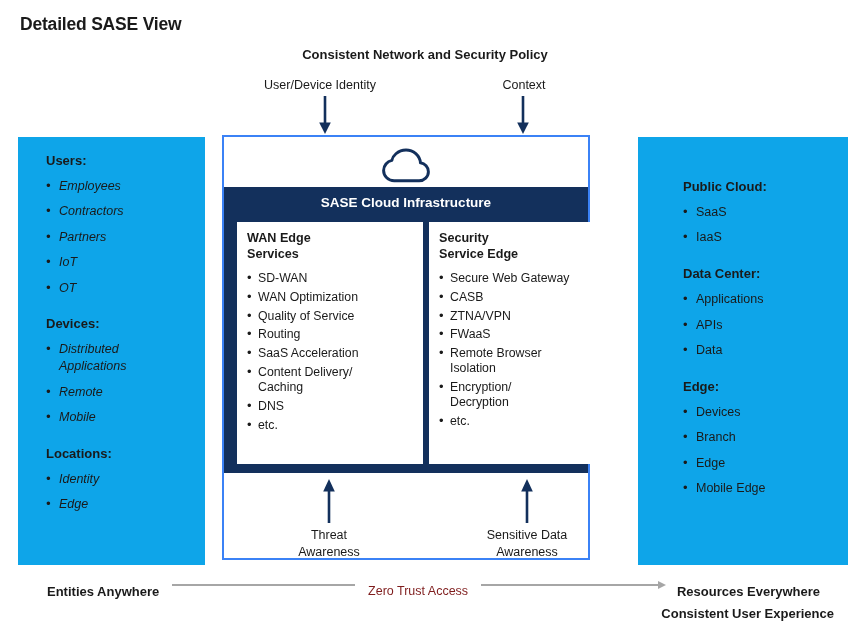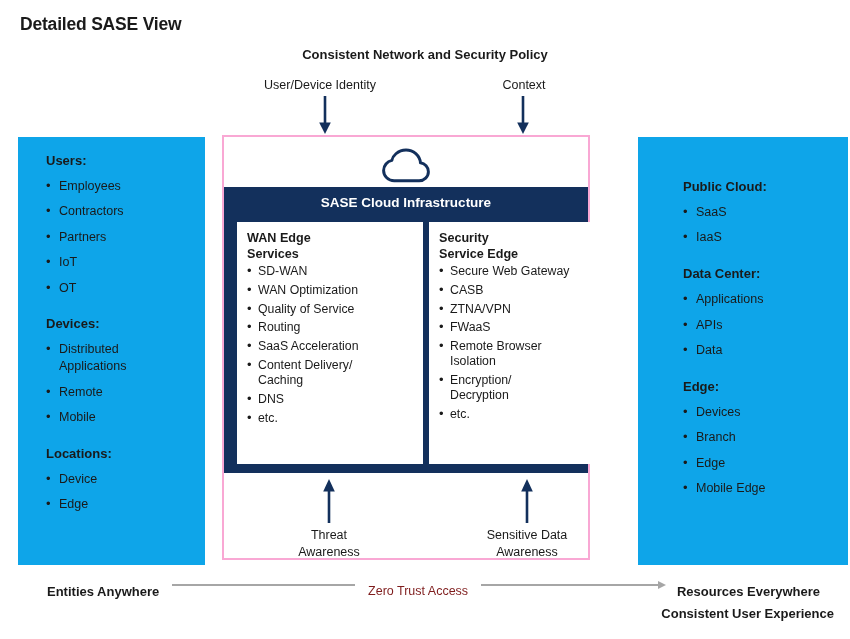--- a/index.html
+++ b/index.html
@@ -17,31 +17,31 @@
 
   
   .side-panel { position:absolute; top:137px; height:428px; background:#0ea5e9; }
   .side-panel.left { left:18px; width:187px; padding:16px 8px 0 28px; }
   .side-panel.right { left:638px; width:210px; padding:42px 8px 0 45px; }
   .section + .section { margin-top:20px; }
   .section-heading { font-size:13px; font-weight:700; margin-bottom:10px; }
   .blist { list-style:none; }
   .blist li { position:relative; padding-left:13px; font-size:12.5px; line-height:1.35; margin-bottom:8.5px; white-space:pre-line; }
   .blist li::before { content:"•"; position:absolute; left:0; top:-1px; font-size:13px; }
-  .side-panel.left .blist li { max-width:130px; }
+  .side-panel.left .blist li { max-width:130px;font-style:italic; }
 
   
-  .outer-box { position:absolute; left:222px; top:135px; width:368px; height:425px; background:#fff; border:2px solid #f9a8d4; }
+  .outer-box { position:absolute; left:222px; top:135px; width:368px; height:425px; background:#fff; border:2px solid #3b82f6; }
   .cloud-wrap { position:absolute; left:0; right:0; top:5px; height:44px; display:flex; justify-content:center; align-items:center; }
   .navy-block { position:absolute; left:0; right:0; top:50px; height:286px; background:#13305C; }
   .banner { padding-top:8px; text-align:center; color:#fff; font-size:13.5px; font-weight:700; }
   .svc-box { position:absolute; top:35px; width:186px; height:242px; background:#fff; padding:8px 6px 0 10px; }
   .svc-box.wan { left:13px; }
   .svc-box.sse { left:205px; }
-  .svc-heading { font-size:12.6px; font-weight:700; line-height:1.28; margin-bottom:2px; white-space:pre-line; }
+  .svc-heading { font-size:12.6px; font-weight:700; line-height:1.28; margin-bottom:9px; white-space:pre-line; }
   .svc-box .blist li { font-size:12.3px; line-height:1.24; margin-bottom:3.5px; padding-left:11px; max-width:168px; }
   .svc-box .blist li::before { top:-1px; }
 
   .up-arrow { position:absolute; }
   .up-arrow.t { left:98px; top:342px; }
   .up-arrow.s { left:296px; top:342px; }
   .aware-label { position:absolute; top:390px; text-align:center; font-size:12.5px; line-height:1.38; white-space:pre-line; }
   .aware-label.t { left:45px; width:120px; }
   .aware-label.s { left:223px; width:160px; }
 
@@ -90,21 +90,21 @@
       <ul class="blist">
         <li>Distributed
 Applications</li>
         <li>Remote</li>
         <li>Mobile</li>
       </ul>
     </div>
     <div class="section">
       <div class="section-heading">Locations:</div>
       <ul class="blist">
-        <li>Device</li>
+        <li>Identity</li>
         <li>Edge</li>
       </ul>
     </div>
   </aside>
 
   <div class="outer-box">
     <div class="cloud-wrap">
       <svg width="58" height="42" viewBox="-1 -0.5 18 15">
         <path d="M4.406 3.342A5.53 5.53 0 0 1 8 2c2.69 0 4.923 2 5.166 4.579C14.758 6.804 16 8.137 16 9.773 16 11.569 14.502 13 12.687 13H3.781C1.708 13 0 11.366 0 9.318c0-1.763 1.266-3.223 2.942-3.593.143-.863.698-1.723 1.464-2.383z" fill="none" stroke="#13305C" stroke-width="1.05" stroke-linejoin="round"></path>
       </svg>

